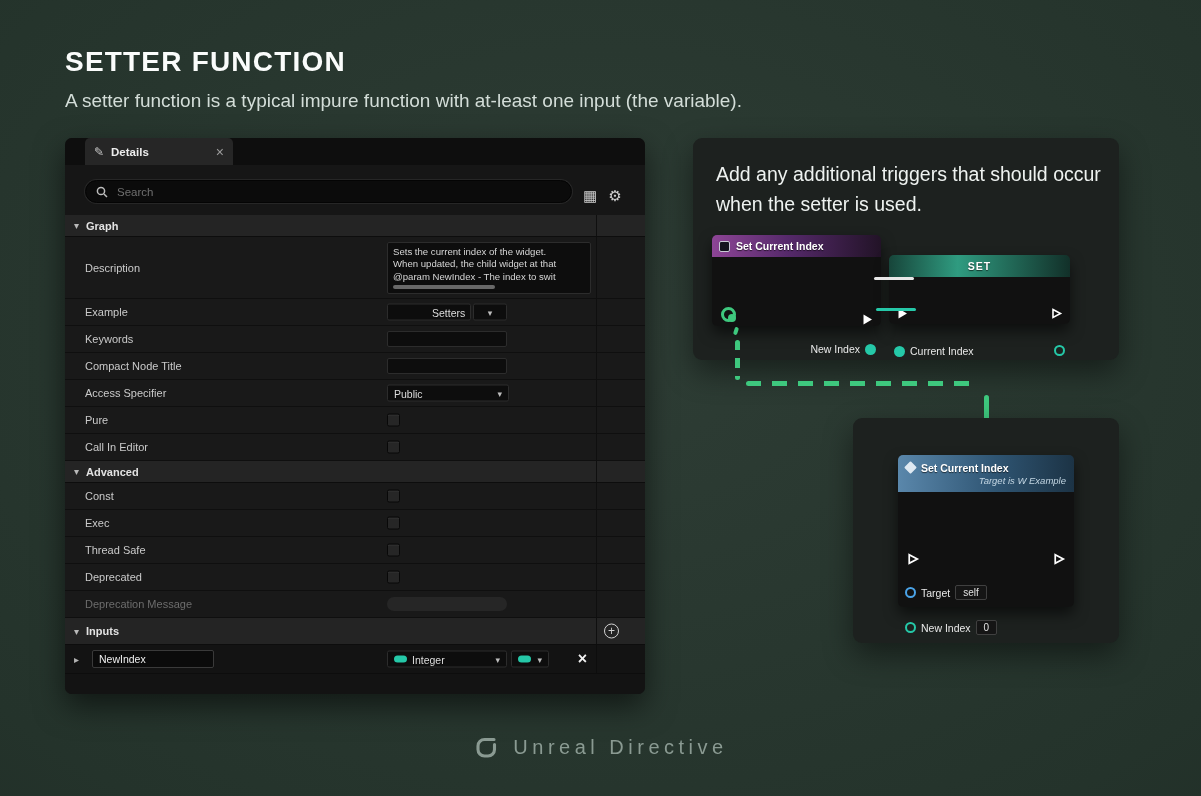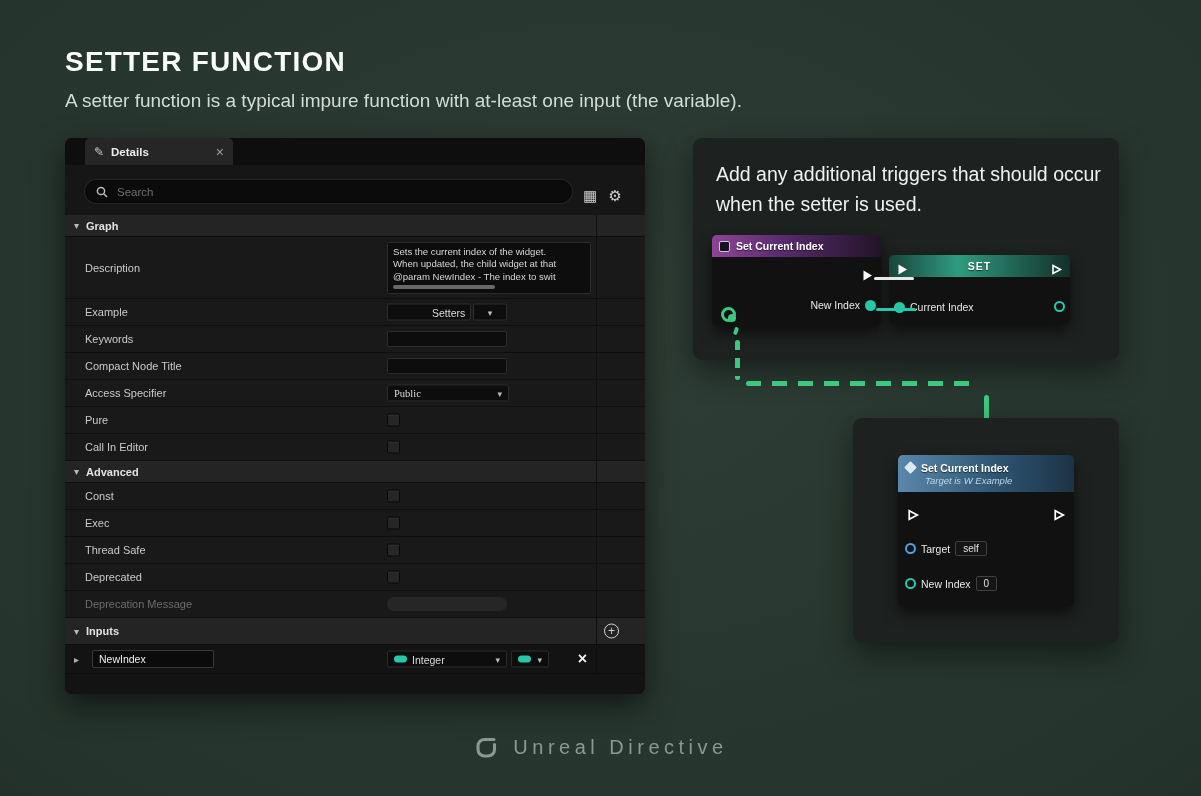--- a/index.html
+++ b/index.html
@@ -68,41 +68,41 @@
               font-weight:bold; line-height:1; }
   .dp-footer { flex:1; background:#131313; }
 
   
   .panel { background:#1d211f; border-radius:9px; box-shadow:0 12px 30px rgba(0,0,0,.45); }
   .panel-top { left:693px; top:138px; width:426px; height:222px; }
   .panel-bottom { left:853px; top:418px; width:266px; height:225px; }
   .callout-text { position:absolute; left:23px; top:21px; width:390px; font-size:19.5px; line-height:1.55; color:#eef2f0; }
 
   
-  .bp-node { position:absolute; border-radius:6px; box-shadow:0 7px 14px rgba(0,0,0,.55); }
+  .bp-node { position:absolute; border-radius:6px; box-shadow:0 7px 14px rgba(0,0,0,.55);text-align:right; }
   .bp-hdr { height:22px; border-radius:5px 5px 0 0; display:flex; align-items:center; gap:6px; padding:0 7px;
             font-size:10.5px; font-weight:bold; color:#ffffff; text-shadow:0 1px 1px rgba(0,0,0,.6); }
   .bp-body { background:rgba(17,17,17,.96); border-radius:0 0 5px 5px; position:relative; }
   .hdr-purple { background:linear-gradient(90deg,#8d4596 0%, #55296a 45%, #221327 100%); }
   .hdr-teal   { background:linear-gradient(90deg,#17453a 0%, #2f9b80 38%, #123029 100%); justify-content:center; letter-spacing:1px; }
   .hdr-blue2  { background:linear-gradient(90deg,#5a87ab 0%, #2f5573 55%, #1c3345 100%); height:37px; border-radius:5px 5px 0 0;
                 display:flex; flex-direction:column; justify-content:center; padding:0 8px; gap:1px; }
   .hdr-blue2 .t1 { display:flex; align-items:center; gap:6px; font-size:10.5px; font-weight:bold; color:#fff;
                    text-shadow:0 1px 1px rgba(0,0,0,.6); }
   .hdr-blue2 .t2 { font-size:9.5px; font-style:italic; color:#c3d6e3; padding-left:19px; }
   .evt-ico { width:11px; height:11px; background:#14141f; border:1px solid #c9c9d6; border-radius:2px; flex:none; }
   .diamond { width:9px; height:9px; background:#dfe9f2; transform:rotate(45deg); border-radius:1px; flex:none; }
   .pin-label { font-size:10.5px; color:#e8e8e8; }
   .pin-circle { width:11px; height:11px; border-radius:50%; flex:none; }
   .pin-filled-teal  { background:#25c8a8; }
   .pin-hollow-teal  { border:2.5px solid #25c8a8; background:transparent; }
   .pin-hollow-blue  { border:2.5px solid #4aa3e8; background:transparent; }
   .valbox { height:15px; background:#151515; border:1px solid #404040; border-radius:2px; padding:0 7px;
             font-size:10px; color:#e2e2e2; display:flex; align-items:center; }
-  .pinrow { position:absolute; display:flex; align-items:center; gap:5px; }
+  .pinrow { position:absolute; display:flex; align-items:center; gap:5px;margin-top:44px; }
 
   
   .wire { position:absolute; height:2.5px; border-radius:2px; }
   .wire-exec { background:#e8e8e8; }
   .wire-teal { background:#25c8a8; }
 
   
   .marker-ring { left:721px; top:307px; width:15px; height:15px; border:3.5px solid #3ec87e; border-radius:50%; }
   .marker-dot  { left:728px; top:314px; width:8px; height:8px; background:#3ec87e; border-radius:50%; }
   .marker-stem { left:734px; top:327px; width:4px; height:8px; background:#3ec87e; border-radius:2px; transform:rotate(18deg); }
@@ -182,21 +182,21 @@
   <div class="prow">
     <span class="plabel">Compact Node Title</span>
     <div class="ctrl">
         <input class="tfield" style="">
       </div>
   </div>
 
   <div class="prow">
     <span class="plabel">Access Specifier</span>
     <div class="ctrl">
-      <div class="ddbox" style="width:122px;font-family:Liberation Serif, serif;">
+      <div class="ddbox" style="width:122px;">
         <span>Public</span>
         <span class="ddchev">▾</span>
       </div>
     </div>
   </div>
 
   <div class="prow">
     <span class="plabel">Pure</span>
     <div class="ctrl">
         <div class="chk"></div>

